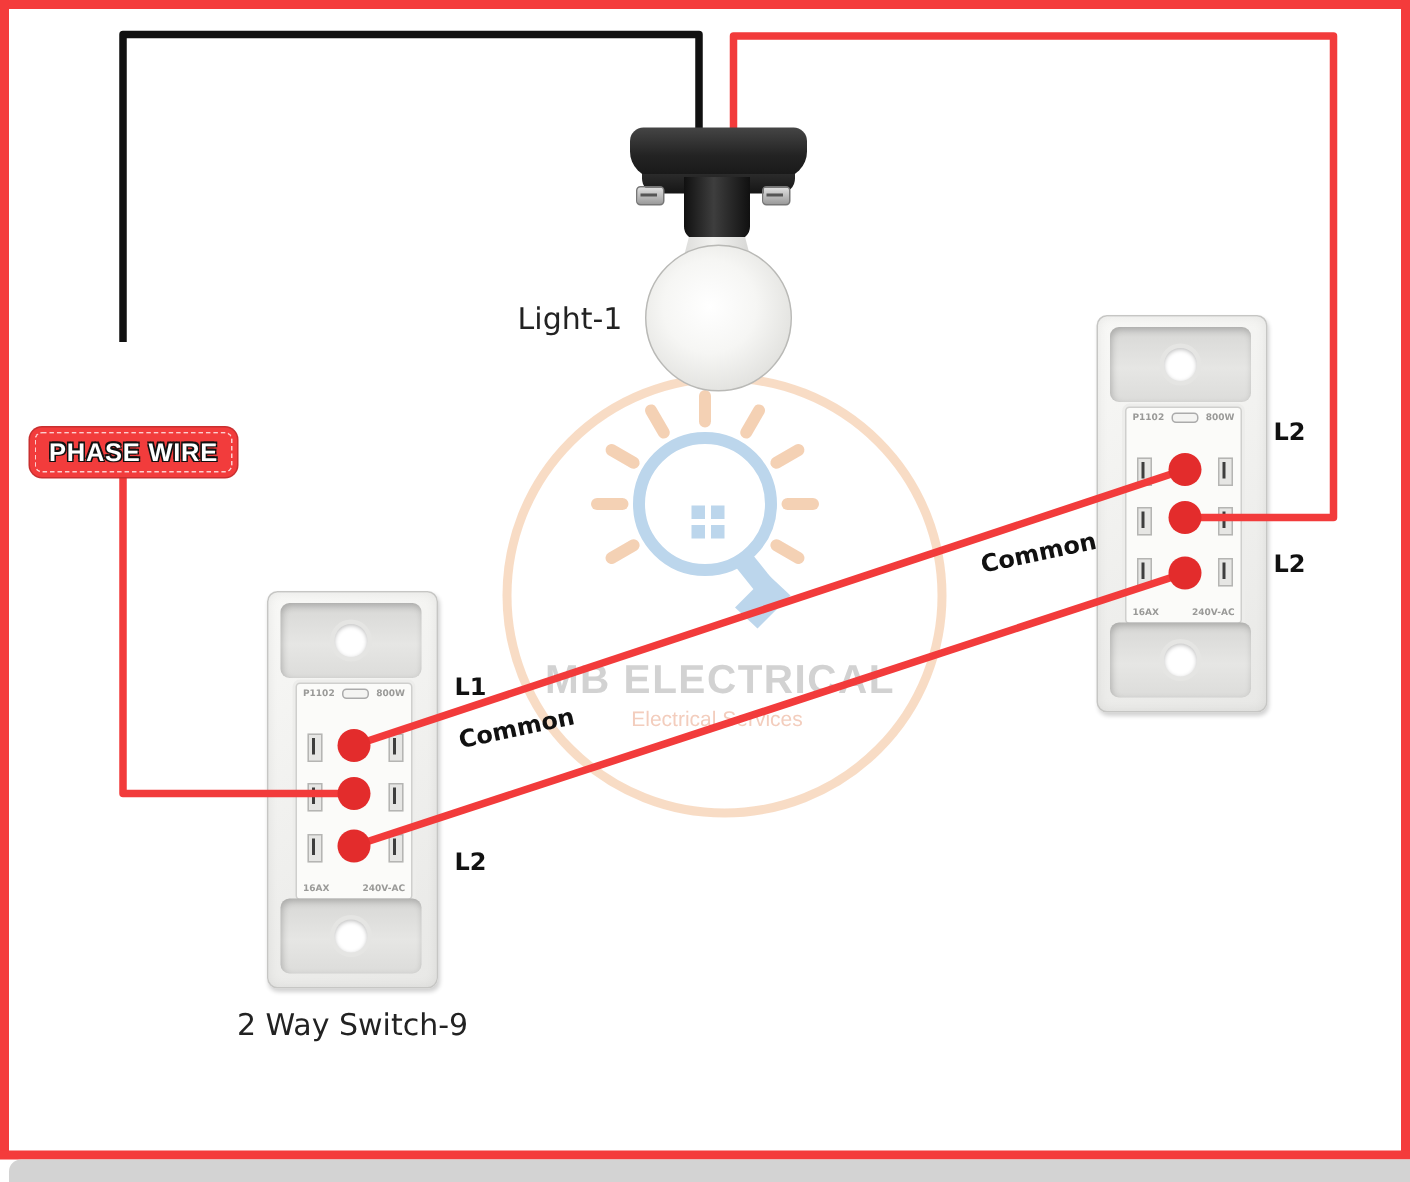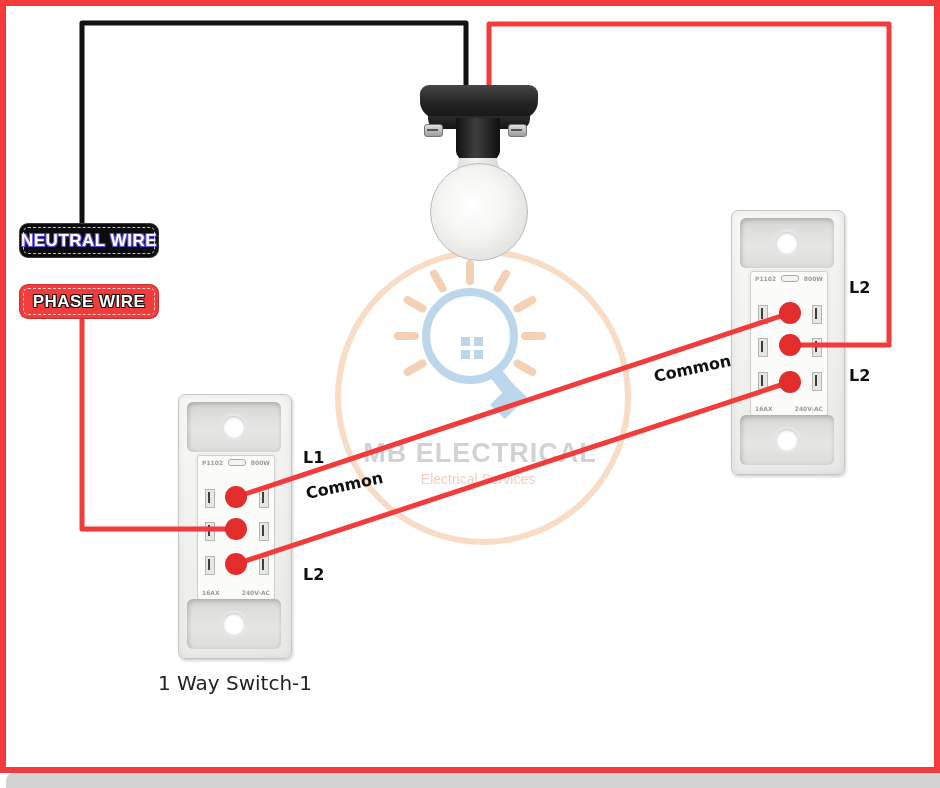--- a/index.html
+++ b/index.html
@@ -175,28 +175,26 @@
   </svg>
 
   <div class="light-part" id="rose-body"></div>
   <div class="light-part" id="rose-flange"></div>
   <div class="light-part screw" id="screw-left"></div>
   <div class="light-part screw" id="screw-right"></div>
   <div class="light-part" id="rose-neck"></div>
   <div class="light-part" id="bulb-glass-neck"></div>
   <div class="light-part" id="bulb-sphere"></div>
 
-  <div class="badge" id="badge-neutral">
-    <span>NEUTRAL WIRE</span>
-  </div>
   <div class="badge" id="badge-phase">
     <span>PHASE WIRE</span>
   </div>
 
-  <div class="caption" id="caption-sw1">1 Way Switch-1</div>
+  <div class="caption" id="caption-light">Light-1</div>
+  <div class="caption" id="caption-sw1">2 Way Switch-9</div>
 
   <div class="term-label" id="sw1-l1">L1</div>
   <div class="term-label" id="sw1-common">Common</div>
   <div class="term-label" id="sw1-l2">L2</div>
   <div class="term-label" id="sw2-l2-top">L2</div>
   <div class="term-label" id="sw2-common">Common</div>
   <div class="term-label" id="sw2-l2-bottom">L2</div>
 
   <div class="frame-edge" id="edge-top"></div>
   <div class="frame-edge" id="edge-left"></div>

